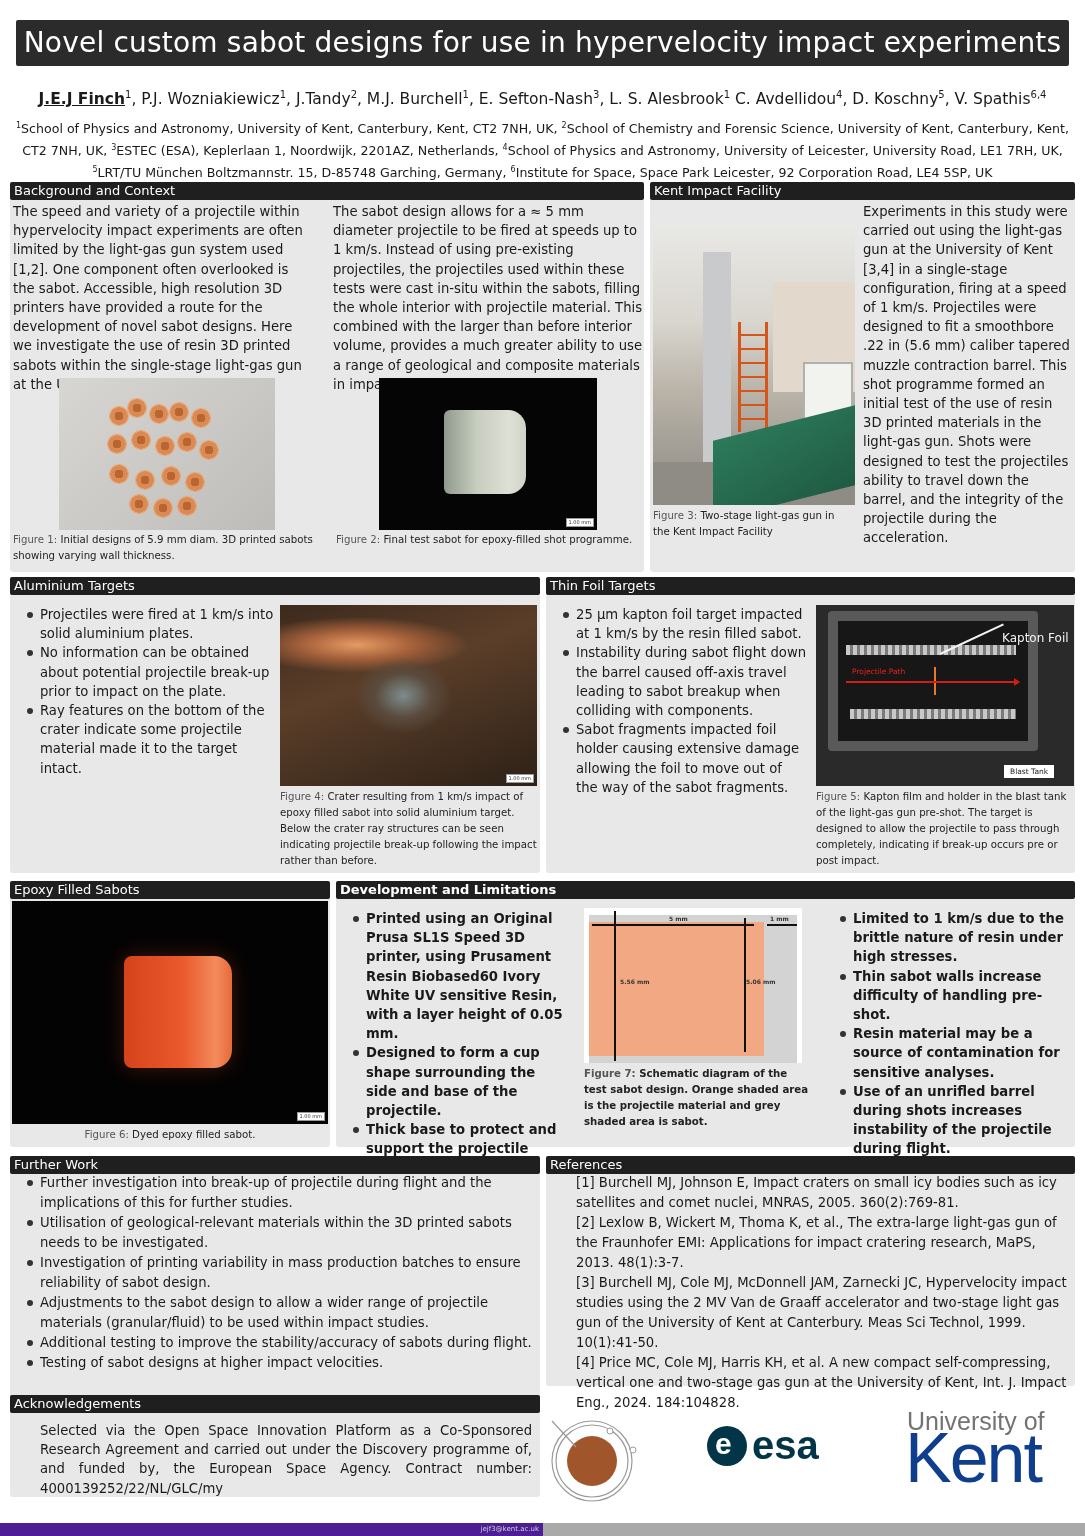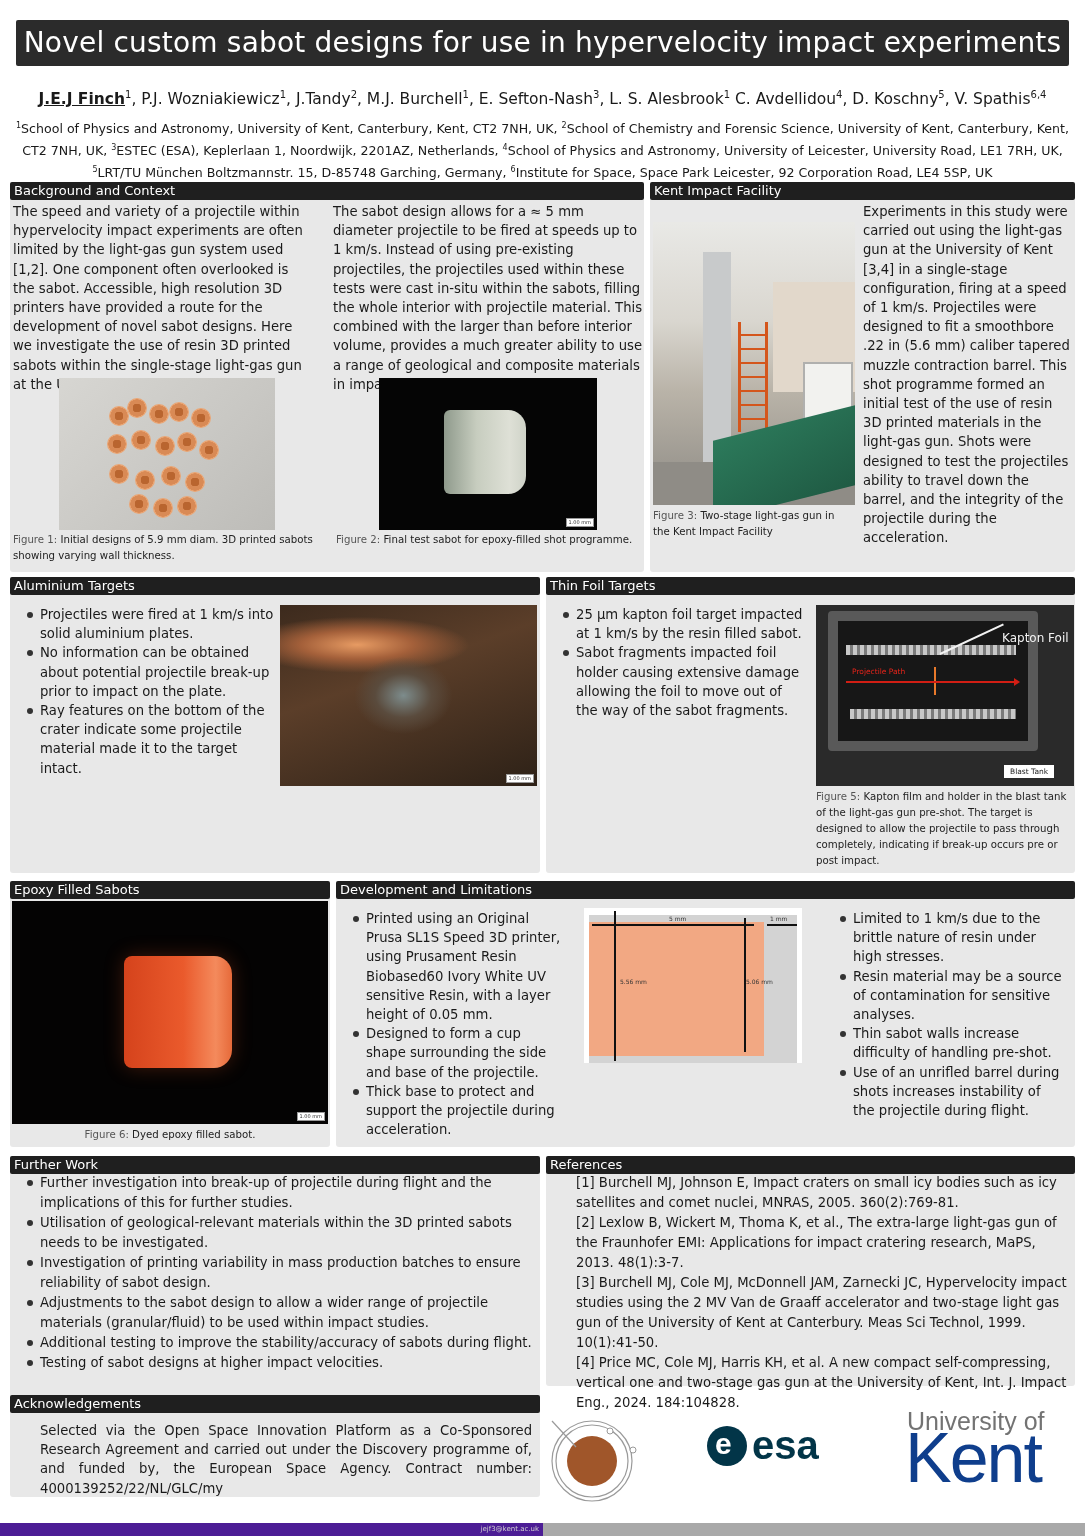--- a/index.html
+++ b/index.html
@@ -191,26 +191,30 @@
 <div class="panel" style="left:10px; top:577px; width:530px; height:296px;">
   <div class="panel-head">Aluminium Targets</div>
   <ul class="bul txt" style="left:3px; top:28px; width:265px;">
     <li>Projectiles were fired at 1 km/s into solid aluminium plates.</li>
     <li>No information can be obtained about potential projectile break-up prior to impact on the plate.</li>
     <li>Ray features on the bottom of the crater indicate some projectile material made it to the target intact.</li>
   </ul>
   <div class="img fig4" style="left:270px; top:28px; width:257px; height:181px;">
     <div class="scale-bar" style="right:3px; bottom:3px;">1.00 mm</div>
   </div>
+  <div class="cap" style="left:270px; top:212px; width:258px;">
+    <span class="lbl">Figure 4:</span><span> Crater resulting from 1 km/s impact of epoxy filled sabot into solid aluminium target. Below the crater ray structures can be seen indicating projectile break-up following the impact rather than before.</span>
+  </div>
 </div>
 
 <div class="panel" style="left:546px; top:577px; width:529px; height:296px;">
   <div class="panel-head">Thin Foil Targets</div>
   <ul class="bul txt" style="left:3px; top:28px; width:258px;">
     <li>25 μm kapton foil target impacted at 1 km/s by the resin filled sabot.</li>
+    <li>Instability during sabot flight down the barrel caused off-axis travel leading to sabot breakup when colliding with components.</li>
     <li>Sabot fragments impacted foil holder causing extensive damage allowing the foil to move out of the way of the sabot fragments.</li>
   </ul>
   <div class="img fig5" style="left:270px; top:28px; width:258px; height:181px;">
     <div class="frame"></div>
     <div class="rail" style="left:30px; top:40px; width:170px;"></div>
     <div class="rail" style="left:34px; top:104px; width:166px;"></div>
     <div class="foil"></div>
     <div class="path"></div>
     <div class="arrow"></div>
     <div class="lbl-path">Projectile Path</div>
@@ -226,43 +230,46 @@
   <div class="panel-head">Epoxy Filled Sabots</div>
   <div class="img fig6" style="left:2px; top:20px; width:316px; height:223px;">
     <div class="cyl"></div>
     <div class="scale-bar" style="right:3px; bottom:3px;">1.00 mm</div>
   </div>
   <div class="cap" style="left:0; top:246px; width:320px; text-align:center;">
     <span class="lbl">Figure 6:</span><span> Dyed epoxy filled sabot.</span>
   </div>
 </div>
 
-<div class="panel" style="left:336px; top:881px; width:739px; height:266px;">
+<div class="panel" style="left:336px; top:881px; width:739px; height:266px;font-weight:bold;">
   <div class="panel-head">Development and Limitations</div>
   <ul class="bul txt" style="left:3px; top:28px; width:225px;">
     <li>Printed using an Original Prusa SL1S Speed 3D printer, using Prusament Resin Biobased60 Ivory White UV sensitive Resin, with a layer height of 0.05 mm.</li>
     <li>Designed to form a cup shape surrounding the side and base of the projectile.</li>
     <li>Thick base to protect and support the projectile during acceleration.</li>
   </ul>
   <div class="img fig7" style="left:248px; top:27px; width:218px; height:155px;">
     <div class="grey"></div>
     <div class="orange"></div>
     <div class="vline" style="left:30px; top:3px; height:150px;"></div>
     <div class="vline" style="left:160px; top:10px; height:134px;"></div>
     <div class="hline" style="left:8px; top:16px; width:162px;"></div>
     <div class="hline" style="left:183px; top:16px; width:30px;"></div>
     <div class="t" style="left:85px; top:7px;">5 mm</div>
     <div class="t" style="left:186px; top:7px;">1 mm</div>
     <div class="t" style="left:36px; top:70px;">5.56 mm</div>
     <div class="t" style="left:162px; top:70px;">5.06 mm</div>
   </div>
+  <div class="cap" style="left:248px; top:185px; width:225px;">
+    <span class="lbl">Figure 7:</span><span> Schematic diagram of the test sabot design. Orange shaded area is the projectile material and grey shaded area is sabot.</span>
+  </div>
   <ul class="bul txt" style="left:490px; top:28px; width:240px;">
     <li>Limited to 1 km/s due to the brittle nature of resin under high stresses.</li>
+    <li>Thin sabot walls increase difficulty of handling pre-shot.</li>
     <li>Resin material may be a source of contamination for sensitive analyses.</li>
-    <li>Thin sabot walls increase difficulty of handling pre-shot.</li>
     <li>Use of an unrifled barrel during shots increases instability of the projectile during flight.</li>
   </ul>
 </div>
 
 <div class="panel" style="left:10px; top:1156px; width:530px; height:290px;">
   <div class="panel-head">Further Work</div>
   <ul class="bul txt" style="left:3px; top:17px; width:525px; line-height:20px;">
     <li>Further investigation into break-up of projectile during flight and the implications of this for further studies.</li>
     <li>Utilisation of geological-relevant materials within the 3D printed sabots needs to be investigated.</li>
     <li>Investigation of printing variability in mass production batches to ensure reliability of sabot design.</li>

